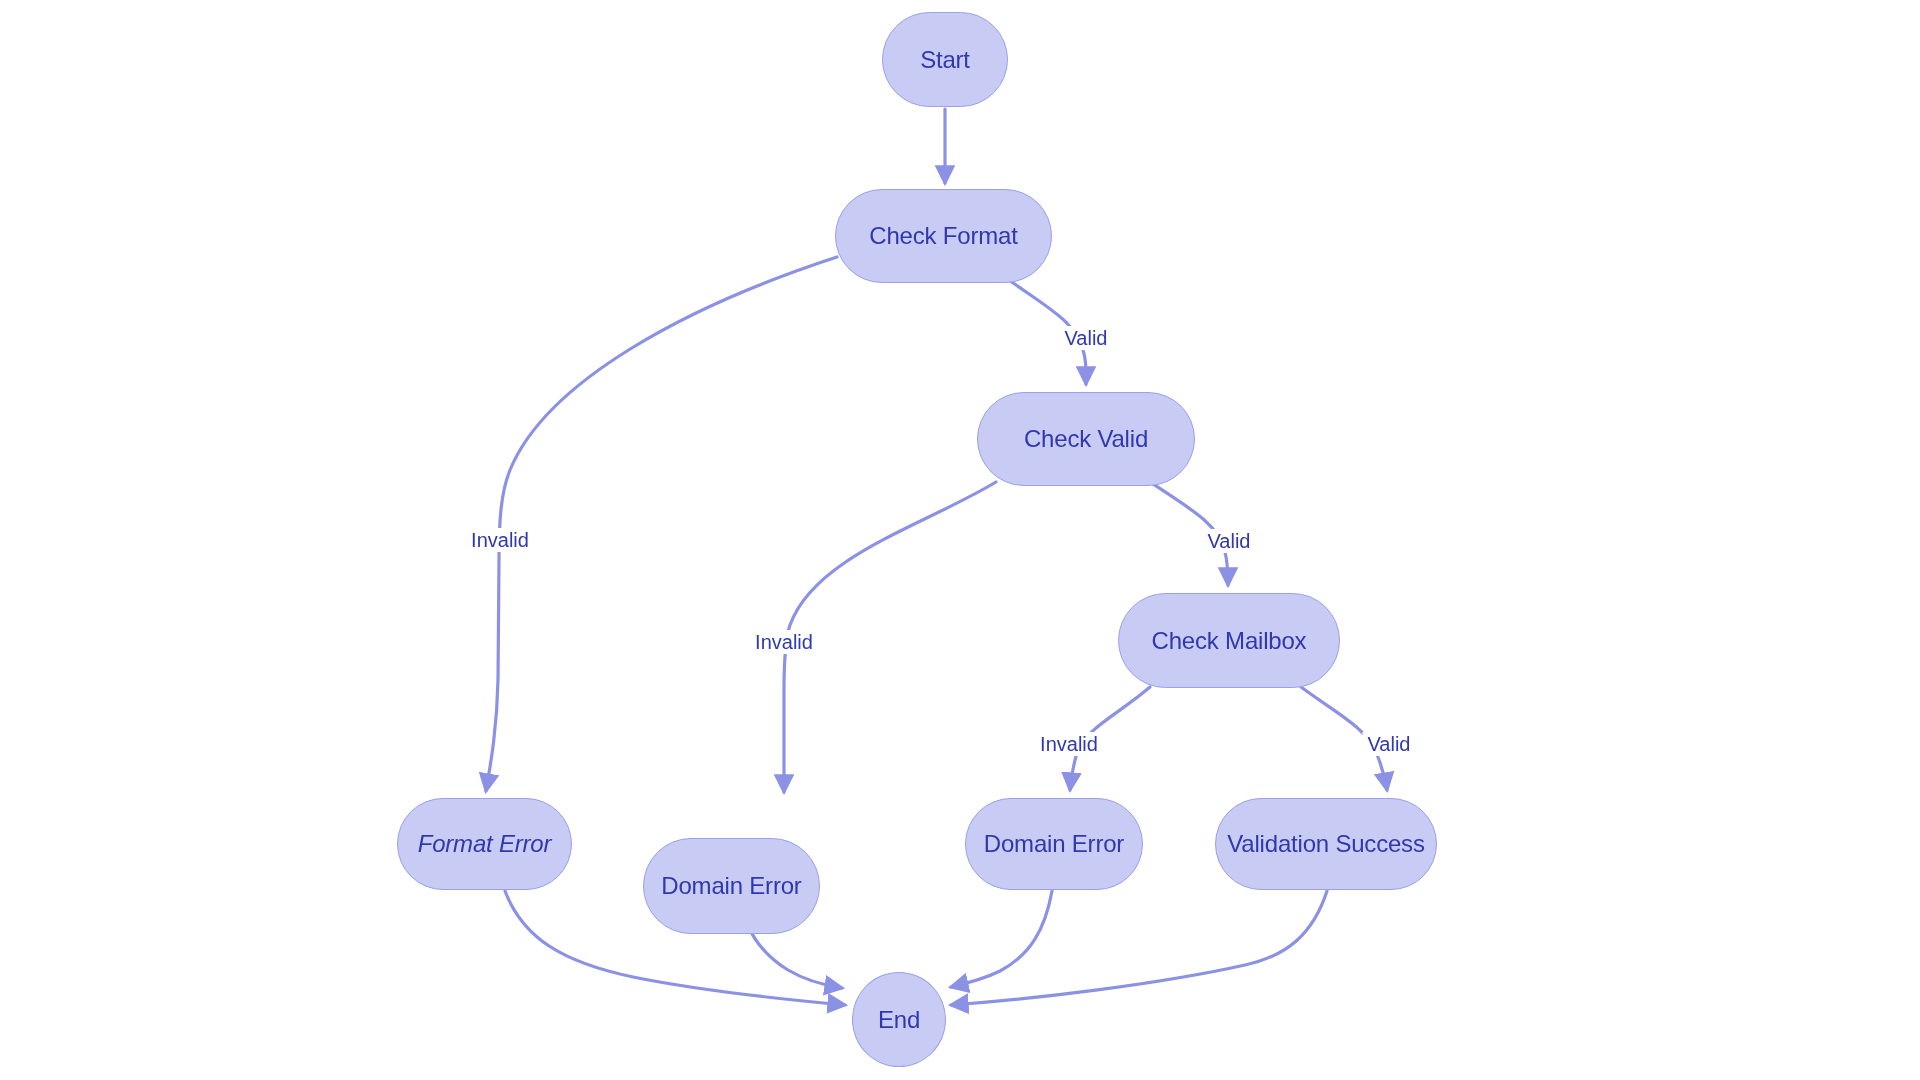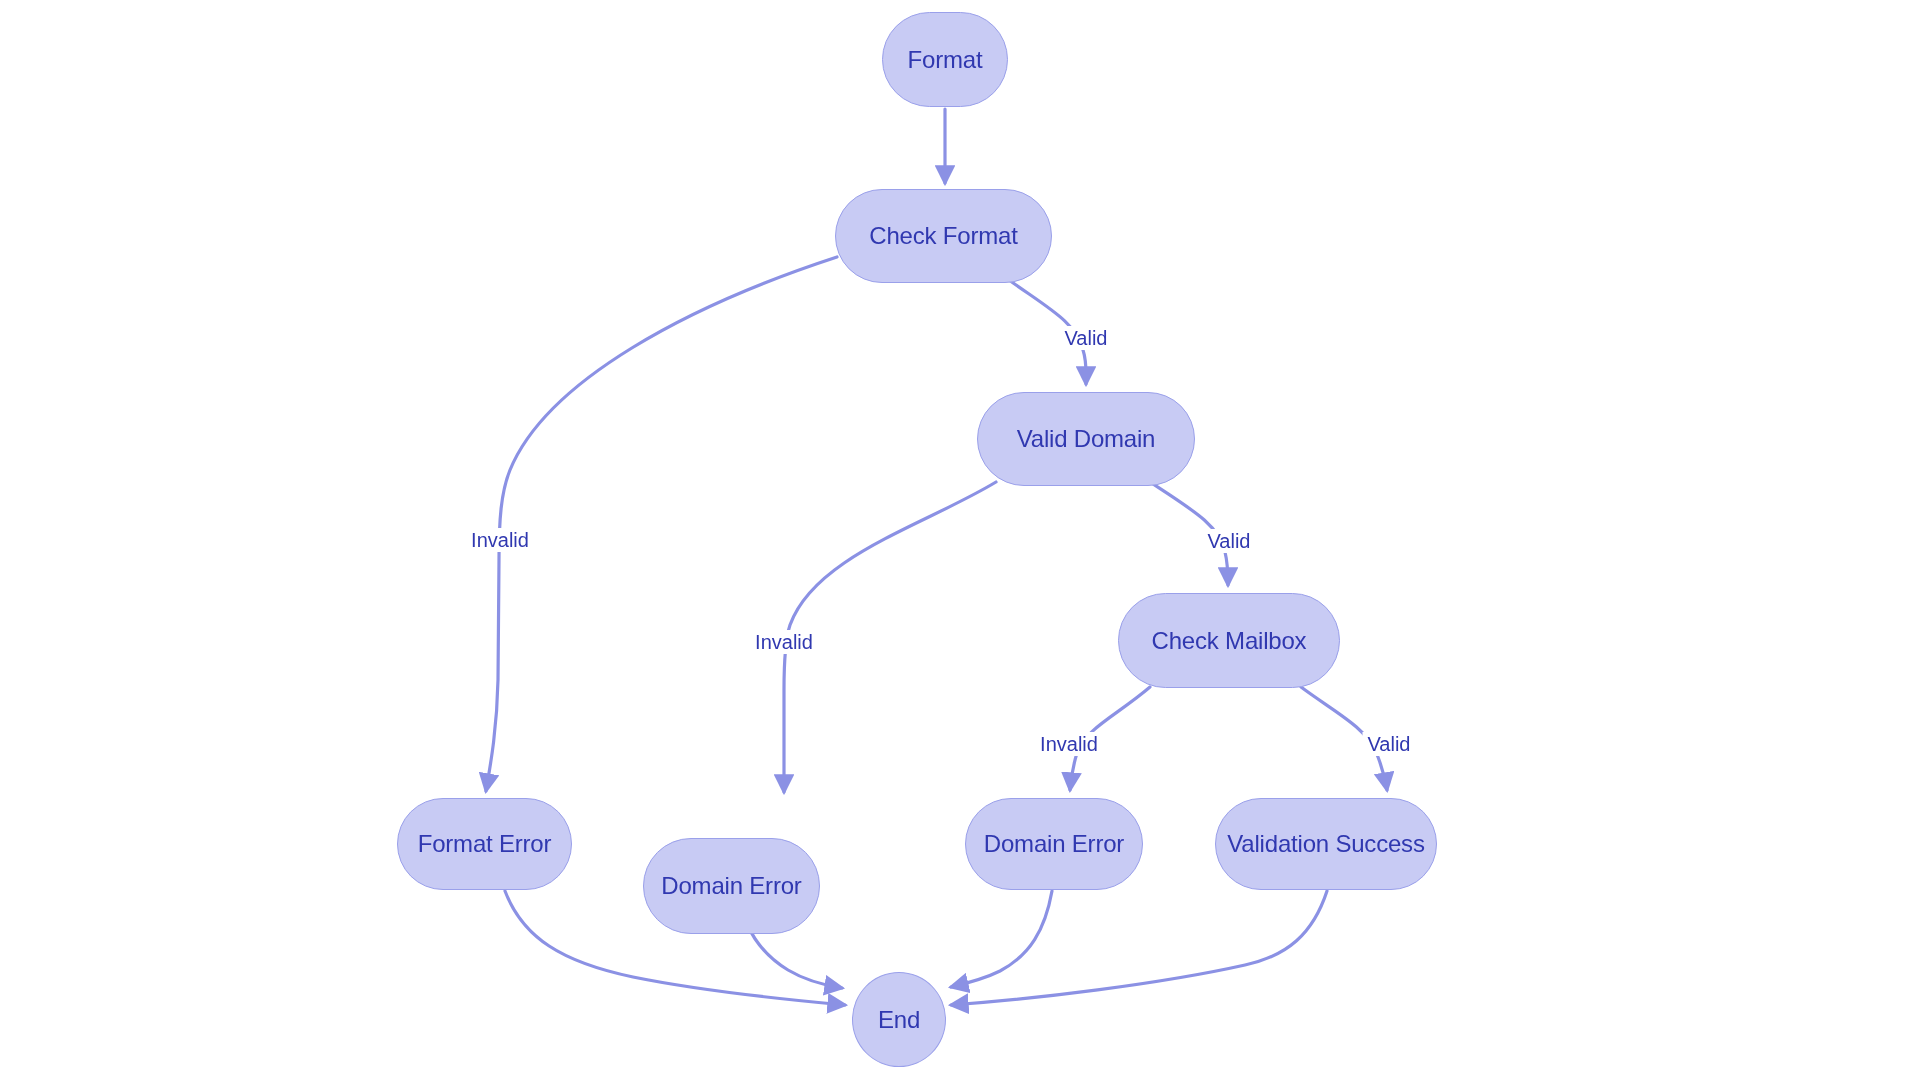--- a/index.html
+++ b/index.html
@@ -88,36 +88,36 @@
     <path class="edge" d="M 505 891 C 523 938, 562 962, 633 977 C 702 991, 790 1000, 845 1005" marker-end="url(#arrowhead)"></path>
 
     <path class="edge" d="M 734 891 C 746 930, 760 953, 788 970 C 803 979, 823 985, 842 988" marker-end="url(#arrowhead)"></path>
 
     <path class="edge" d="M 1052 891 C 1045 930, 1030 955, 1000 971 C 986 978, 968 983, 951 987" marker-end="url(#arrowhead)"></path>
 
     <path class="edge" d="M 1327 891 C 1313 934, 1287 956, 1245 965 C 1160 984, 1035 999, 951 1005" marker-end="url(#arrowhead)"></path>
   </svg>
 
   <div class="node" style="left:882px; top:12px; width:126px; height:95px;">
-    <span>Format</span>
+    <span>Start</span>
   </div>
 
   <div class="node" style="left:835px; top:189px; width:217px; height:94px;align-items:center;">
     <span>Check Format</span>
   </div>
 
   <div class="node" style="left:977px; top:392px; width:218px; height:94px;">
-    <span>Valid Domain</span>
+    <span>Check Valid</span>
   </div>
 
   <div class="node" style="left:1118px; top:593px; width:222px; height:95px;">
     <span>Check Mailbox</span>
   </div>
 
-  <div class="node" style="left:397px; top:798px; width:175px; height:92px;">
+  <div class="node" style="left:397px; top:798px; width:175px; height:92px;font-style:italic;">
     <span>Format Error</span>
   </div>
 
   <div class="node" style="left:643px; top:798px; width:177px; height:96px;margin-top:40px;">
     <span>Domain Error</span>
   </div>
 
   <div class="node" style="left:965px; top:798px; width:178px; height:92px;">
     <span>Domain Error</span>
   </div>

